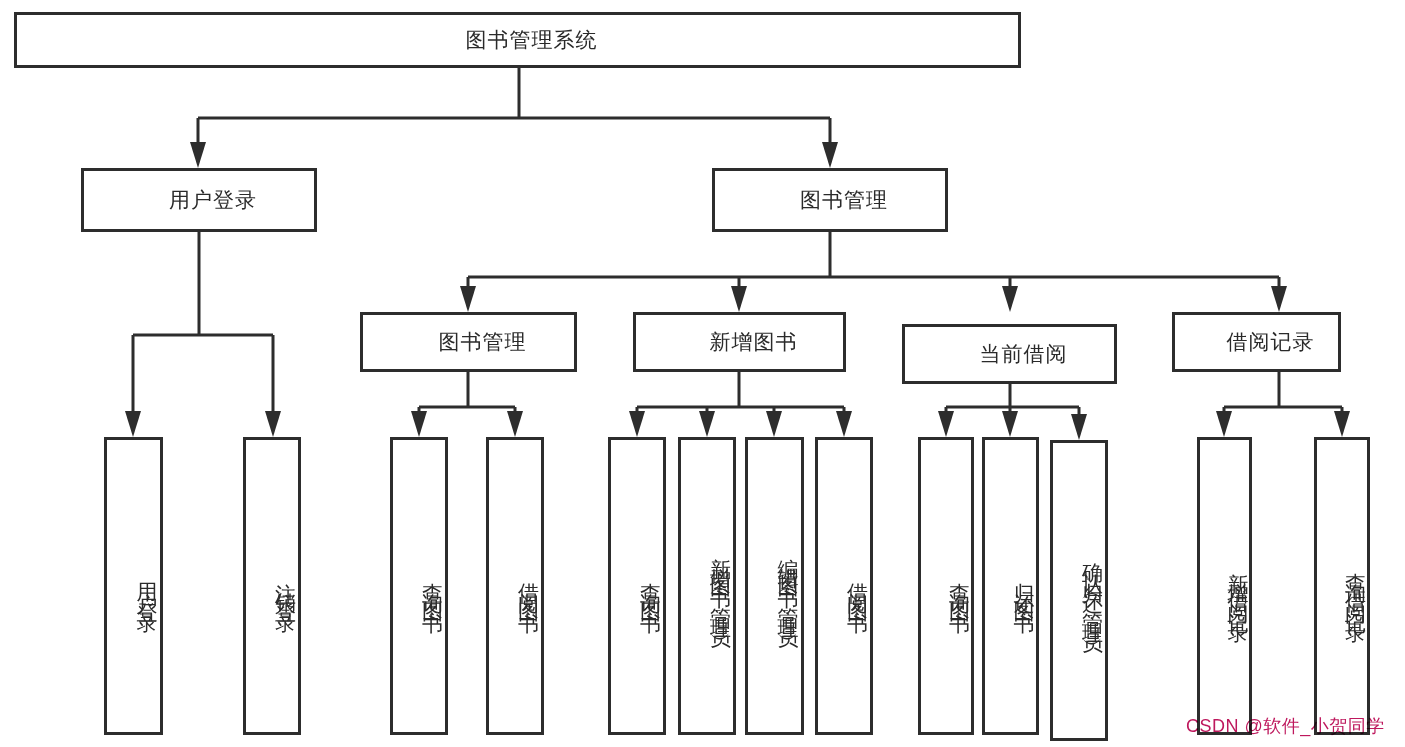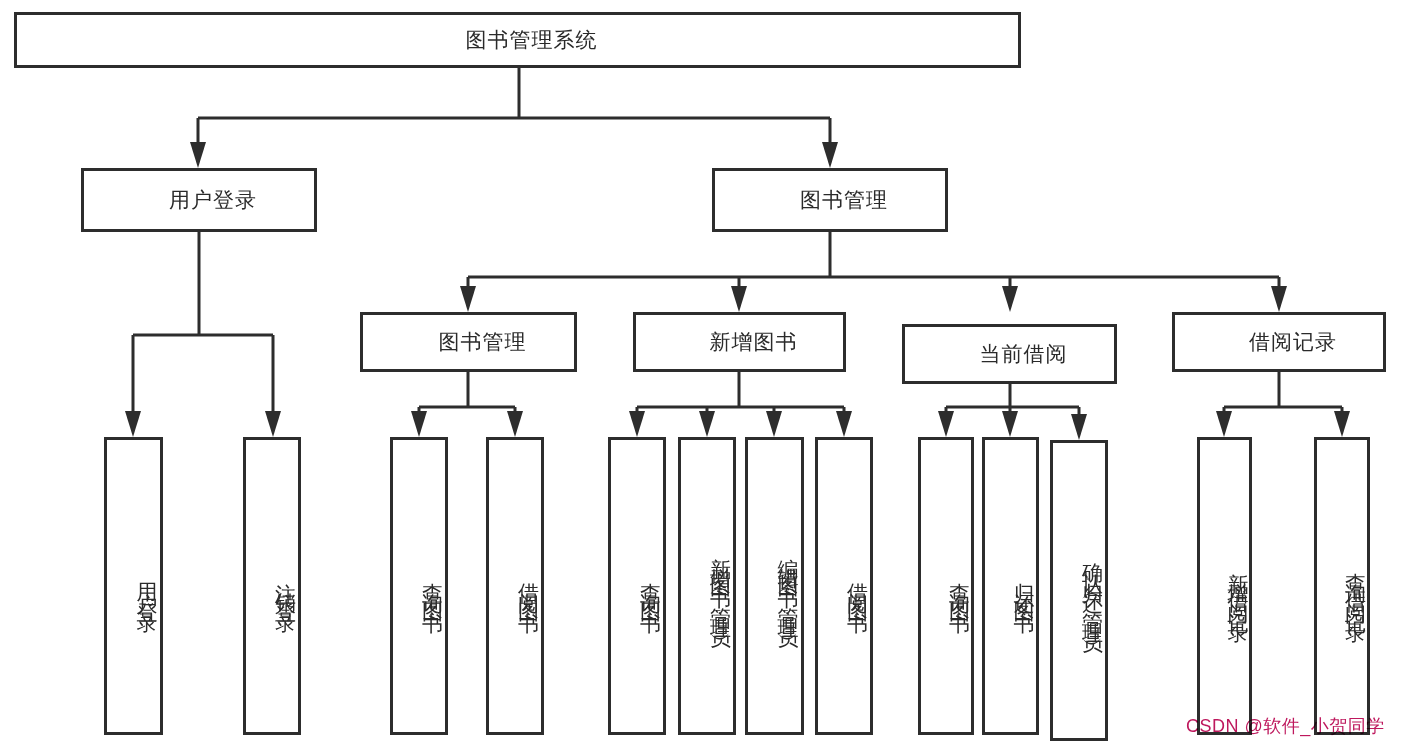--- a/index.html
+++ b/index.html
@@ -89,21 +89,21 @@
   </svg>
 
   <div class="box" style="left:14px; top:12px; width:1007px; height:56px;">图书管理系统</div>
 
   <div class="box" style="left:81px; top:168px; width:236px; height:64px;">用户登录</div>
   <div class="box" style="left:712px; top:168px; width:236px; height:64px;text-align:center;">图书管理</div>
 
   <div class="box" style="left:360px; top:312px; width:217px; height:60px;">图书管理</div>
   <div class="box" style="left:633px; top:312px; width:213px; height:60px;">新增图书</div>
   <div class="box" style="left:902px; top:312px; width:215px; height:60px;margin-top:12px;">当前借阅</div>
-  <div class="box" style="left:1172px; top:312px; width:214px; height:60px;">借阅记录</div>
+  <div class="box" style="left:1172px; top:312px; width:169px; height:60px;">借阅记录</div>
 
   <div class="box vbox" style="left:104px; top:437px; width:59px; height:298px;">用户登录</div>
   <div class="box vbox" style="left:243px; top:437px; width:58px; height:298px;">注销登录</div>
 
   <div class="box vbox" style="left:390px; top:437px; width:58px; height:298px;">查询图书</div>
   <div class="box vbox" style="left:486px; top:437px; width:58px; height:298px;">借阅图书</div>
 
   <div class="box vbox" style="left:608px; top:437px; width:58px; height:298px;">查询图书</div>
   <div class="box vbox" style="left:678px; top:437px; width:58px; height:298px;">新增图书（管理员）</div>
   <div class="box vbox" style="left:745px; top:437px; width:59px; height:298px;">编辑图书（管理员）</div>

